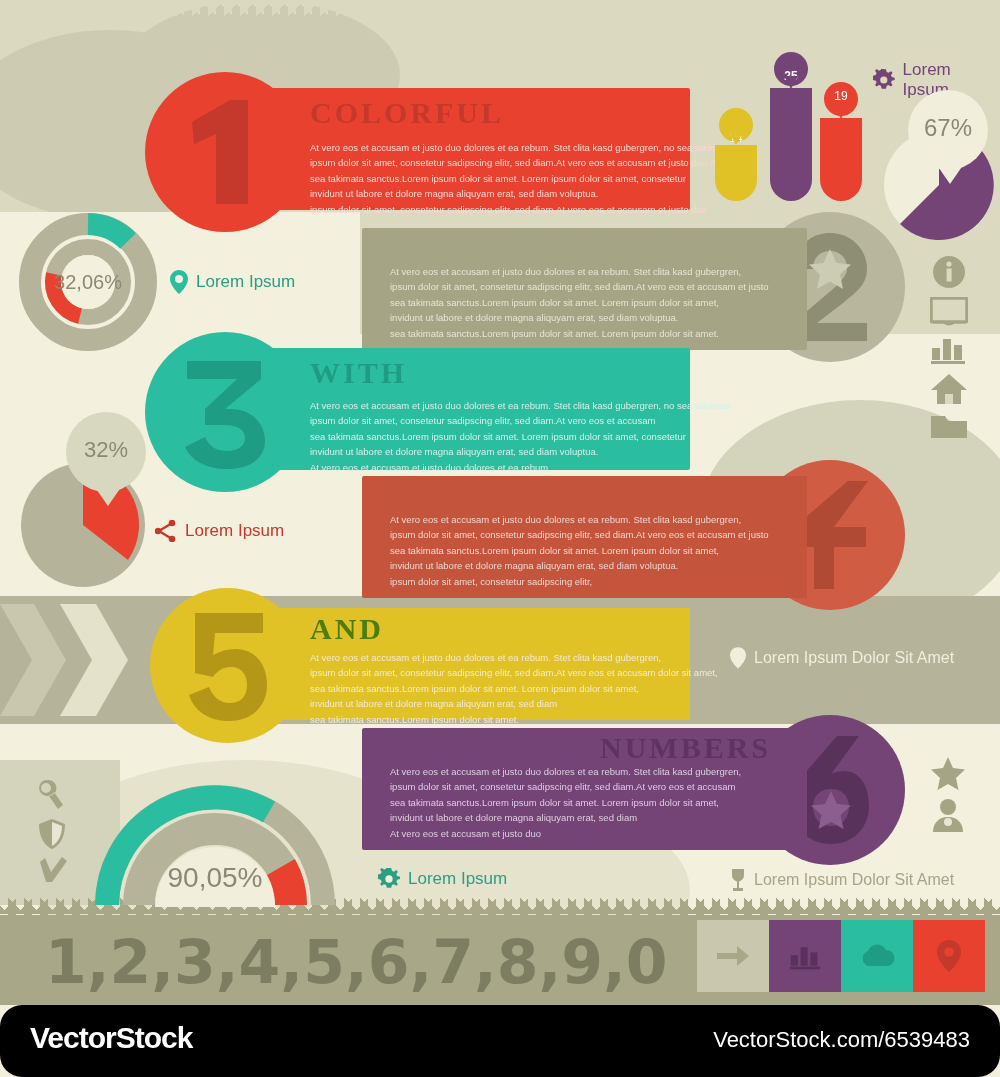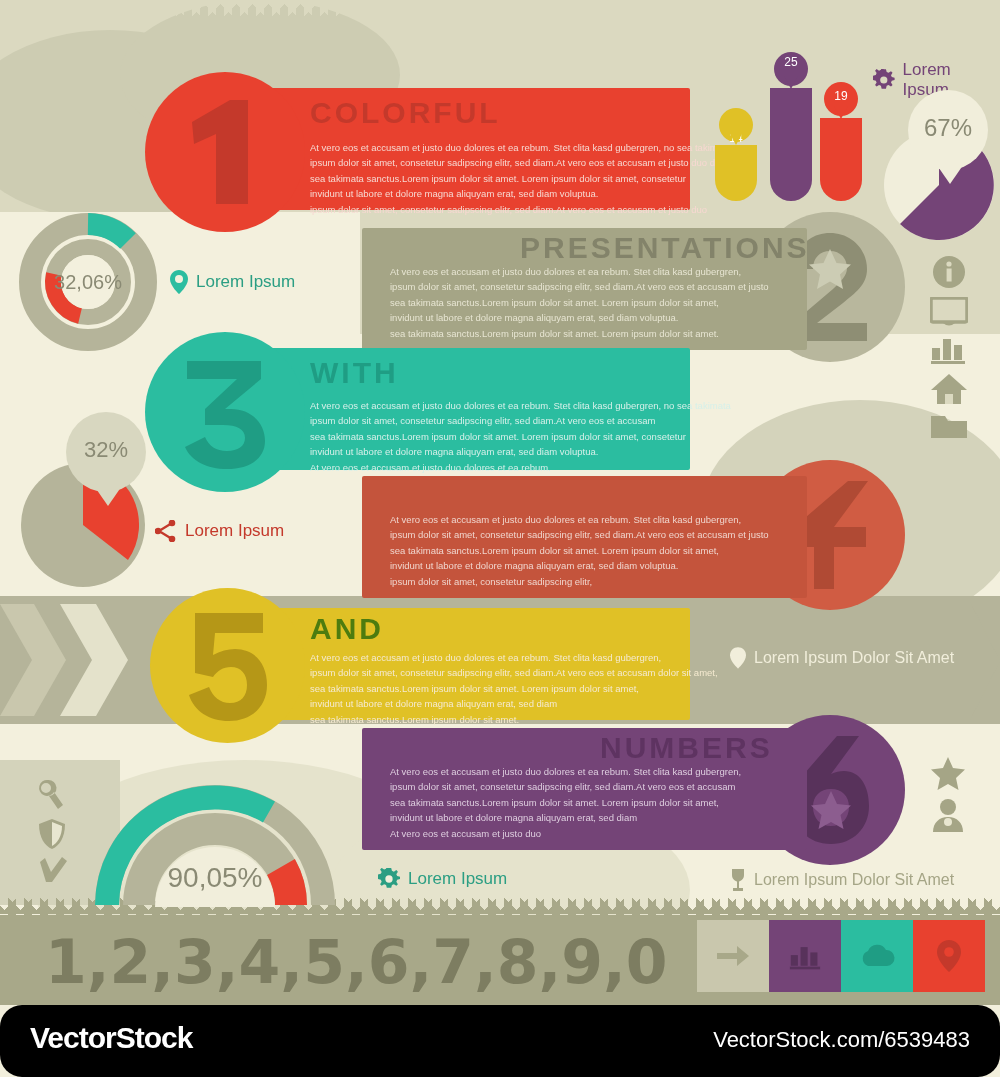--- a/index.html
+++ b/index.html
@@ -15,21 +15,21 @@
     background:
       linear-gradient(135deg,#dbd9c0 50%,transparent 50%) 0 0/16px 16px repeat-x,
       linear-gradient(225deg,#dbd9c0 50%,transparent 50%) 8px 0/16px 16px repeat-x;}
 
   .zigbot{position:absolute;left:0;width:1000px;height:16px;
     background:
       linear-gradient(315deg,#a8a889 50%,transparent 50%) 0 0/16px 16px repeat-x,
       linear-gradient(45deg,#a8a889 50%,transparent 50%) 8px 0/16px 16px repeat-x;}
   .panel{position:absolute;border-radius:2px;}
   .circ{position:absolute;border-radius:50%;display:flex;align-items:center;justify-content:center;}
-  .heading{position:absolute;font-family:Liberation Sans, sans-serif;font-weight:bold;
+  .heading{position:absolute;font-family:Liberation Serif, serif;font-weight:bold;
            font-size:30px;letter-spacing:3px;}
   .body{position:absolute;font-size:9.5px;line-height:1.62;}
   .body div{white-space:nowrap;}
   .center-label{position:absolute;display:flex;align-items:center;justify-content:center;
     font-family:"Liberation Sans",sans-serif;color:#8a8a74;}
 
   
   .bar{position:absolute;border-bottom-left-radius:26px;border-bottom-right-radius:26px;}
   .pin{position:absolute;width:34px;height:34px;border-radius:50% 50% 50% 50%;
        display:flex;align-items:flex-start;justify-content:center;color:#fff;font-size:12px;}
@@ -105,21 +105,20 @@
     <div data-name="body-line">ipsum dolor sit amet, consetetur sadipscing elitr,  sed diam.At vero eos et accusam et justo duo</div>
   </div>
 
   <div class="circ" data-name="section-circle-2" style="left:755px;top:212px;width:150px;height:150px;background:#b8b79d;">
     <svg width="82" height="112" viewBox="0 0 82 112" data-name="numeral-2-glyph">
       <path d="M41,2 C62,2 78,18 78,38 C78,54 66,62 54,72 L28,92 L78,92 L78,110 L4,110 L4,92 L44,58 C52,50 58,45 58,37 C58,27 51,20 41,20 C31,20 24,27 24,38 L5,38 C5,18 20,2 41,2 Z" fill="#8e8e74"></path>
       <path d="M41,18 L47.5,32 L62,33.5 L51,43.5 L54,58 L41,50.5 L28,58 L31,43.5 L20,33.5 L34.5,32 Z" fill="#ccccb4"></path>
     </svg>
   </div>
   <div class="panel" data-name="section-panel-2" style="left:362px;top:228px;width:445px;height:122px;background:#a5a586;"></div>
-  <div class="heading" data-name="section-heading-2" style="left:520px;top:231px;color:#83836a;">PRESENTATIONS</div>
   <div class="body" data-name="section-body-2" style="left:390px;top:264px;color:#e7e5d2;">
     <div data-name="body-line">At vero eos et accusam et justo duo dolores et ea rebum. Stet clita kasd gubergren,</div>
     <div data-name="body-line">ipsum dolor sit amet, consetetur sadipscing elitr,  sed diam.At vero eos et accusam et justo</div>
     <div data-name="body-line">sea takimata sanctus.Lorem ipsum dolor sit amet. Lorem ipsum dolor sit amet,</div>
     <div data-name="body-line">invidunt ut labore et dolore magna aliquyam erat, sed diam voluptua.</div>
     <div data-name="body-line">sea takimata sanctus.Lorem ipsum dolor sit amet. Lorem ipsum dolor sit amet.</div>
   </div>
 
   <div class="panel" data-name="section-panel-3" style="left:245px;top:348px;width:445px;height:122px;background:#2bbda0;"></div>
   <div class="circ" data-name="section-circle-3" style="left:145px;top:332px;width:160px;height:160px;background:#2bbda0;">
@@ -216,21 +215,21 @@
     <span data-name="slice-pie-legend-label">Lorem Ipsum</span>
   </div>
 
   <div class="bar" data-name="bar-chart-bar-0" style="left:715px;top:145px;width:42px;height:56px;background:#e0c126;"></div>
   <div class="bar" data-name="bar-chart-bar-1" style="left:770px;top:88px;width:42px;height:113px;background:#744477;"></div>
   <div class="bar" data-name="bar-chart-bar-2" style="left:820px;top:118px;width:42px;height:83px;background:#e8412f;"></div>
   <div class="pin" data-name="bar-chart-pin-0" style="left:719px;top:108px;background:#e0c126;">
         <span data-name="bar-chart-value-0" style="margin-top:23px;">14</span>
       </div>
   <div class="pin" data-name="bar-chart-pin-1" style="left:774px;top:52px;background:#744477;">
-        <span data-name="bar-chart-value-1" style="margin-top:3px;">25</span>
+        <span data-name="bar-chart-value-1" style="margin-top:17px;font-weight:bold;">25</span>
       </div>
   <div class="pin" data-name="bar-chart-pin-2" style="left:824px;top:82px;background:#e8412f;">
         <span data-name="bar-chart-value-2" style="margin-top:7px;">19</span>
       </div>
   <style>
     [data-name="bar-chart-pin-0"]:after{border-top-color:#e0c126;}
     [data-name="bar-chart-pin-1"]:after{border-top-color:#744477;}
     [data-name="bar-chart-pin-2"]:after{border-top-color:#e8412f;}
   </style>
 

